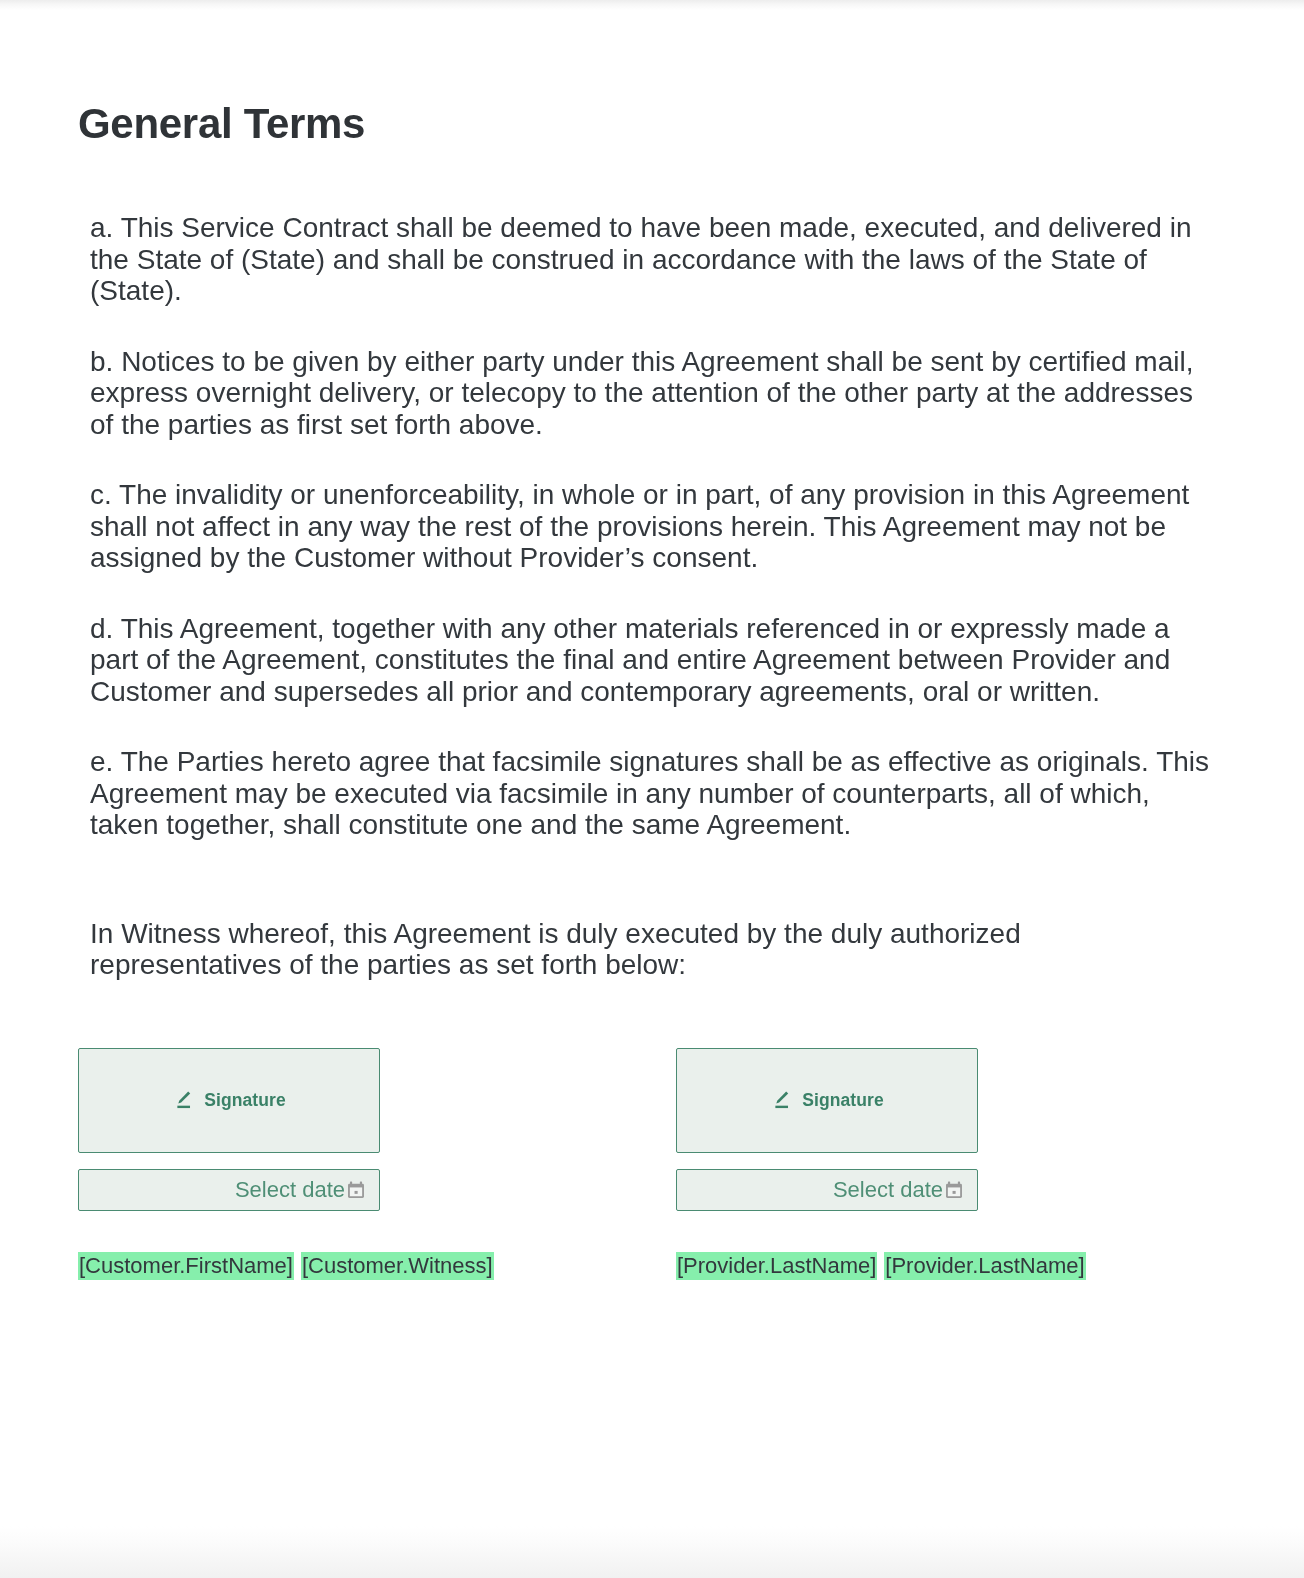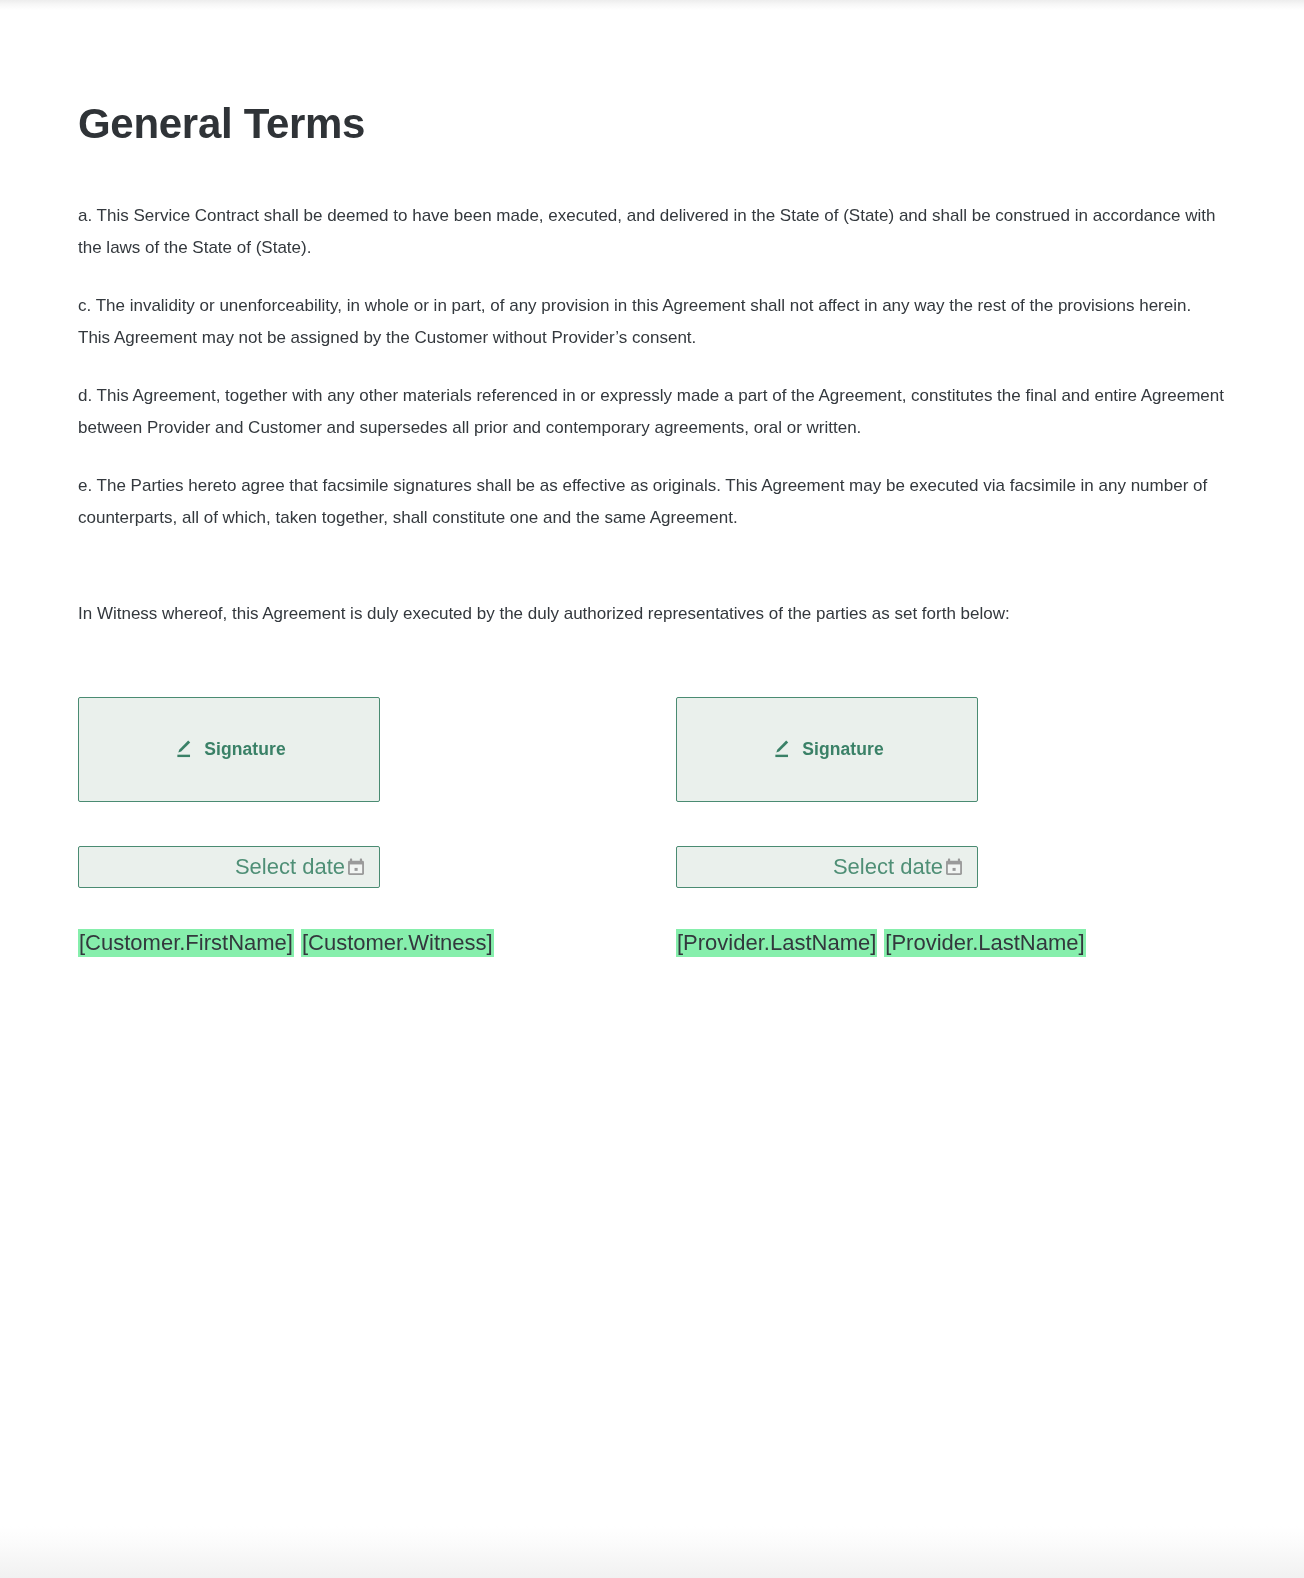--- a/index.html
+++ b/index.html
@@ -44,23 +44,23 @@
     margin: 0;
     padding-top: 88px;
     font-size: 42px;
     line-height: 1.12;
     font-weight: bold;
     color: #2f3337;
     letter-spacing: -0.3px;
   }
 
   .body-text {
-    margin: 0;
+    margin: 12px;
     color: #33383d;
-    font-size: 17px;
+    font-size: 28px;
     line-height: 31.5px;
     max-width: 1148px;
   }
   .para-a { padding-top: 53px; }
   .para-b, .para-c, .para-d, .para-e { padding-top: 27px; }
   .para-witness { padding-top: 65px; }
 
   
   .sign-area {
     position: relative;
@@ -96,21 +96,21 @@
   }
   .sig-label {
     font-size: 17.5px;
     font-weight: bold;
     color: #3a8167;
     letter-spacing: 0.1px;
   }
 
   .date-field {
     box-sizing: border-box;
-    margin-top: 44px;
+    margin-top: 16px;
     width: 302px;
     height: 42px;
     border: 1.5px solid #4a8b72;
     background: #eaf0ec;
     border-radius: 2px;
     display: flex;
     align-items: center;
     padding: 0 12px 0 13px;
     cursor: pointer;
   }
@@ -143,20 +143,21 @@
 </head>
 <body>
 
 <div class="page-edge-top"></div>
 
 <div class="page">
 
   <h1 class="doc-title">General Terms</h1>
 
   <p class="body-text para-a">a. This Service Contract shall be deemed to have been made, executed, and delivered in the State of (State) and shall be construed in accordance with the laws of the State of (State).</p>
+  <p class="body-text para-b">b. Notices to be given by either party under this Agreement shall be sent by certified mail, express overnight delivery, or telecopy to the attention of the other party at the addresses of the parties as first set forth above.</p>
   <p class="body-text para-c">c. The invalidity or unenforceability, in whole or in part, of any provision in this Agreement shall not affect in any way the rest of the provisions herein. This Agreement may not be assigned by the Customer without Provider’s consent.</p>
   <p class="body-text para-d">d. This Agreement, together with any other materials referenced in or expressly made a part of the Agreement, constitutes the final and entire Agreement between Provider and Customer and supersedes all prior and contemporary agreements, oral or written.</p>
   <p class="body-text para-e">e. The Parties hereto agree that facsimile signatures shall be as effective as originals. This Agreement may be executed via facsimile in any number of counterparts, all of which, taken together, shall constitute one and the same Agreement.</p>
 
   <p class="body-text para-witness">In Witness whereof, this Agreement is duly executed by the duly authorized representatives of the parties as set forth below:</p>
 
   <div class="sign-area">
 
     <div class="sign-col col-left">
 

